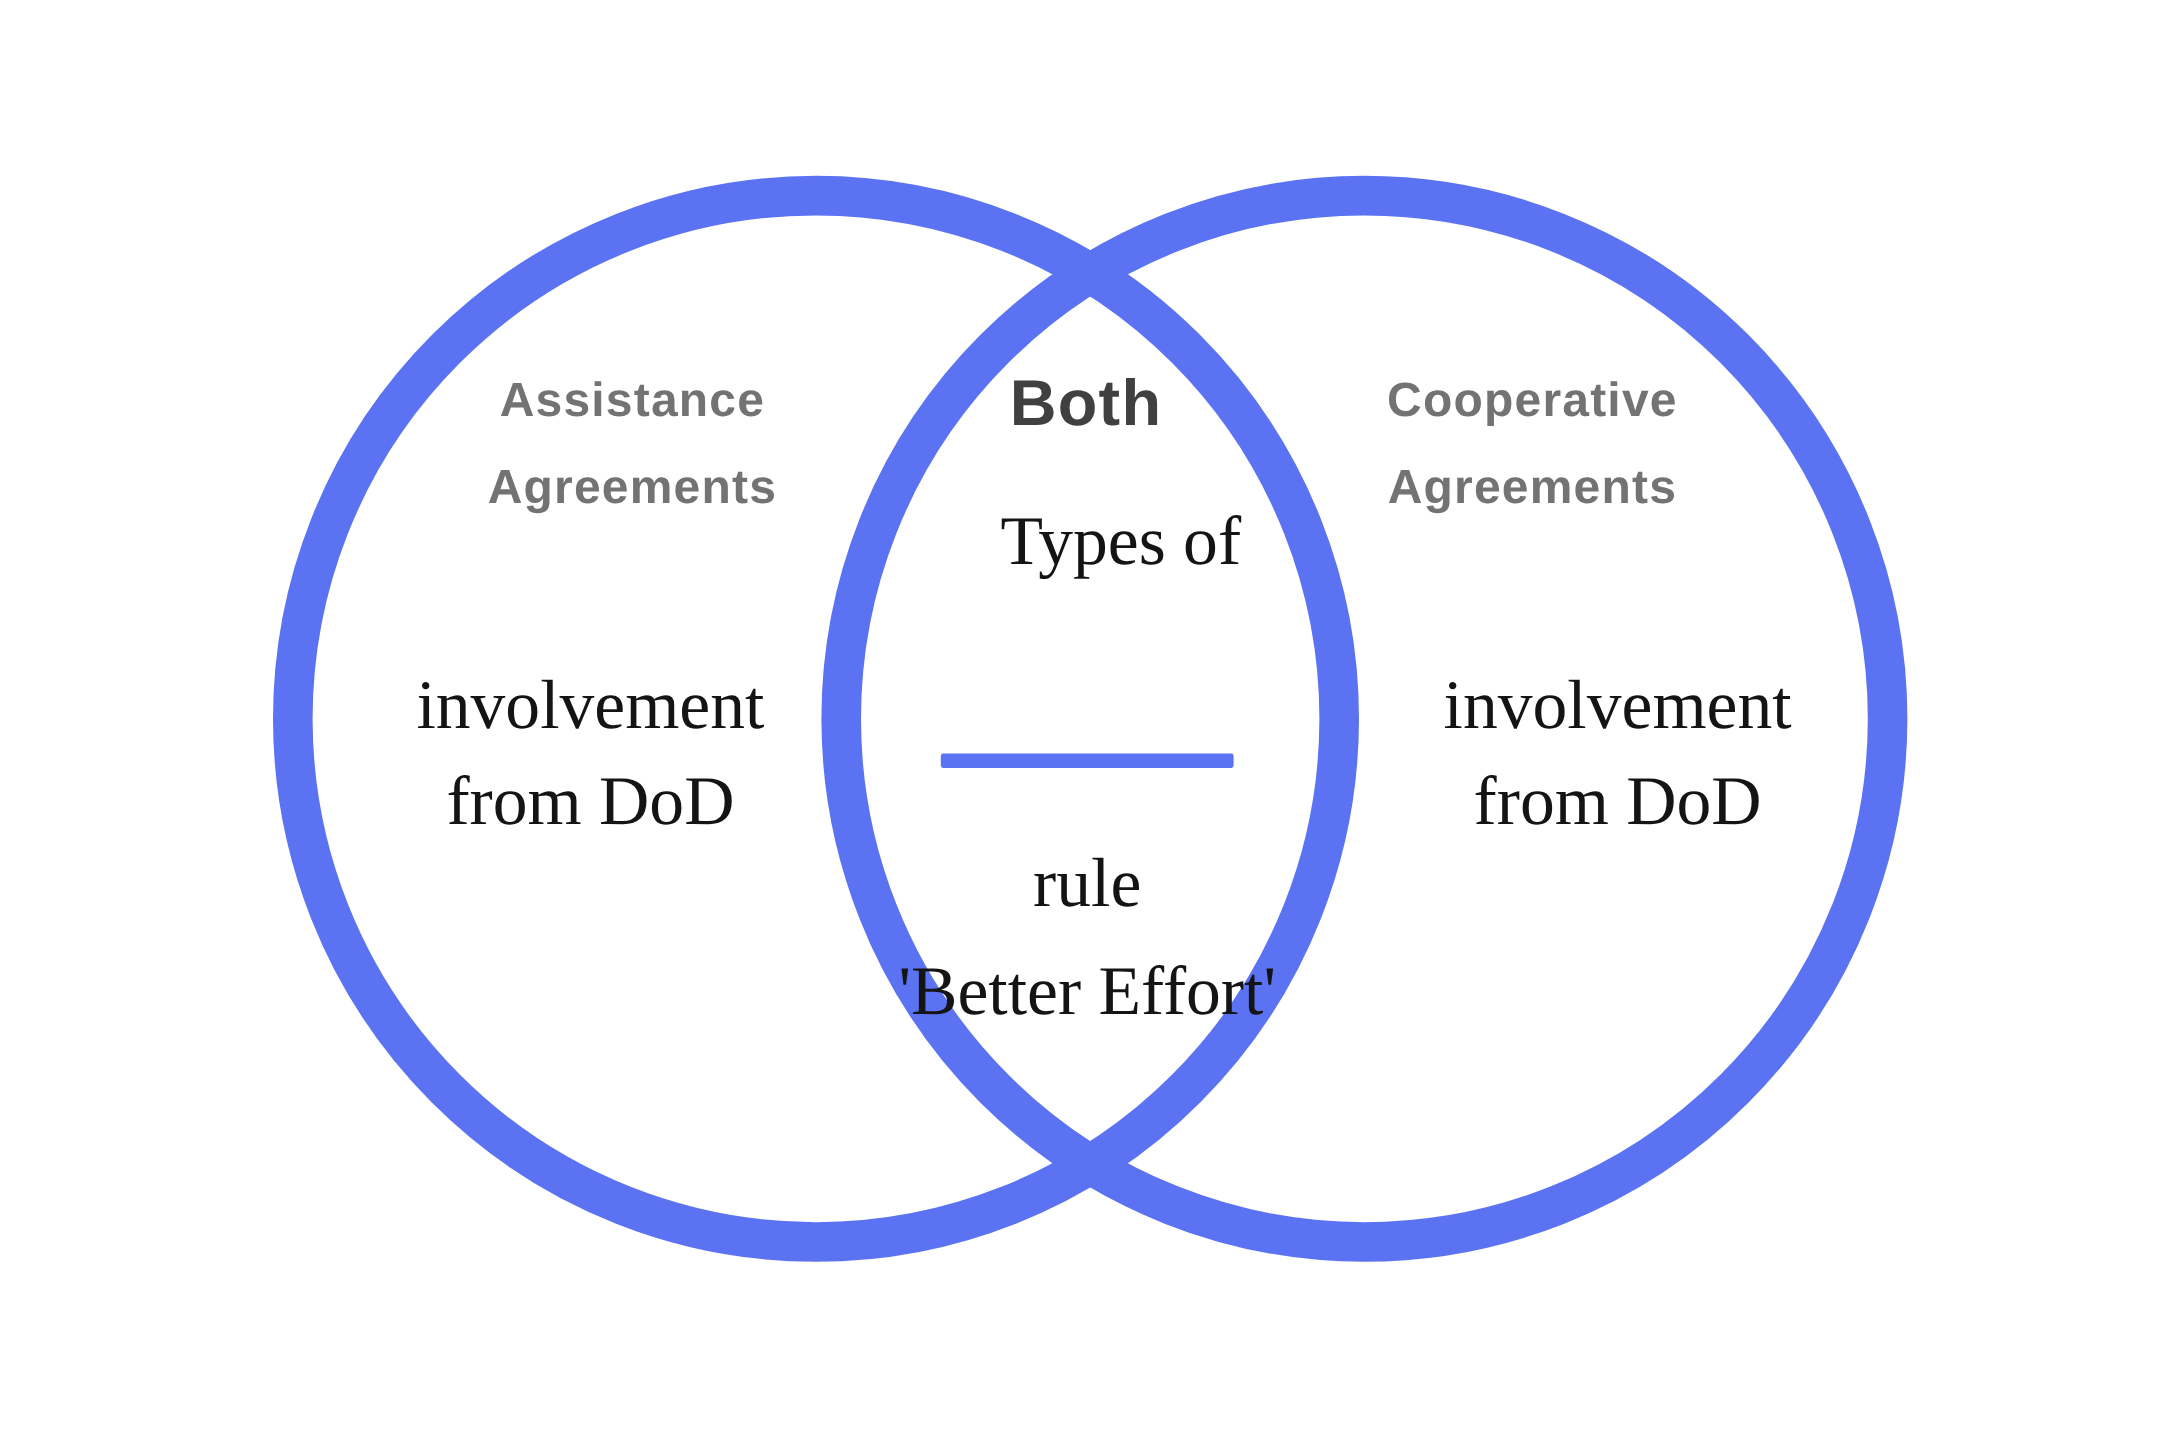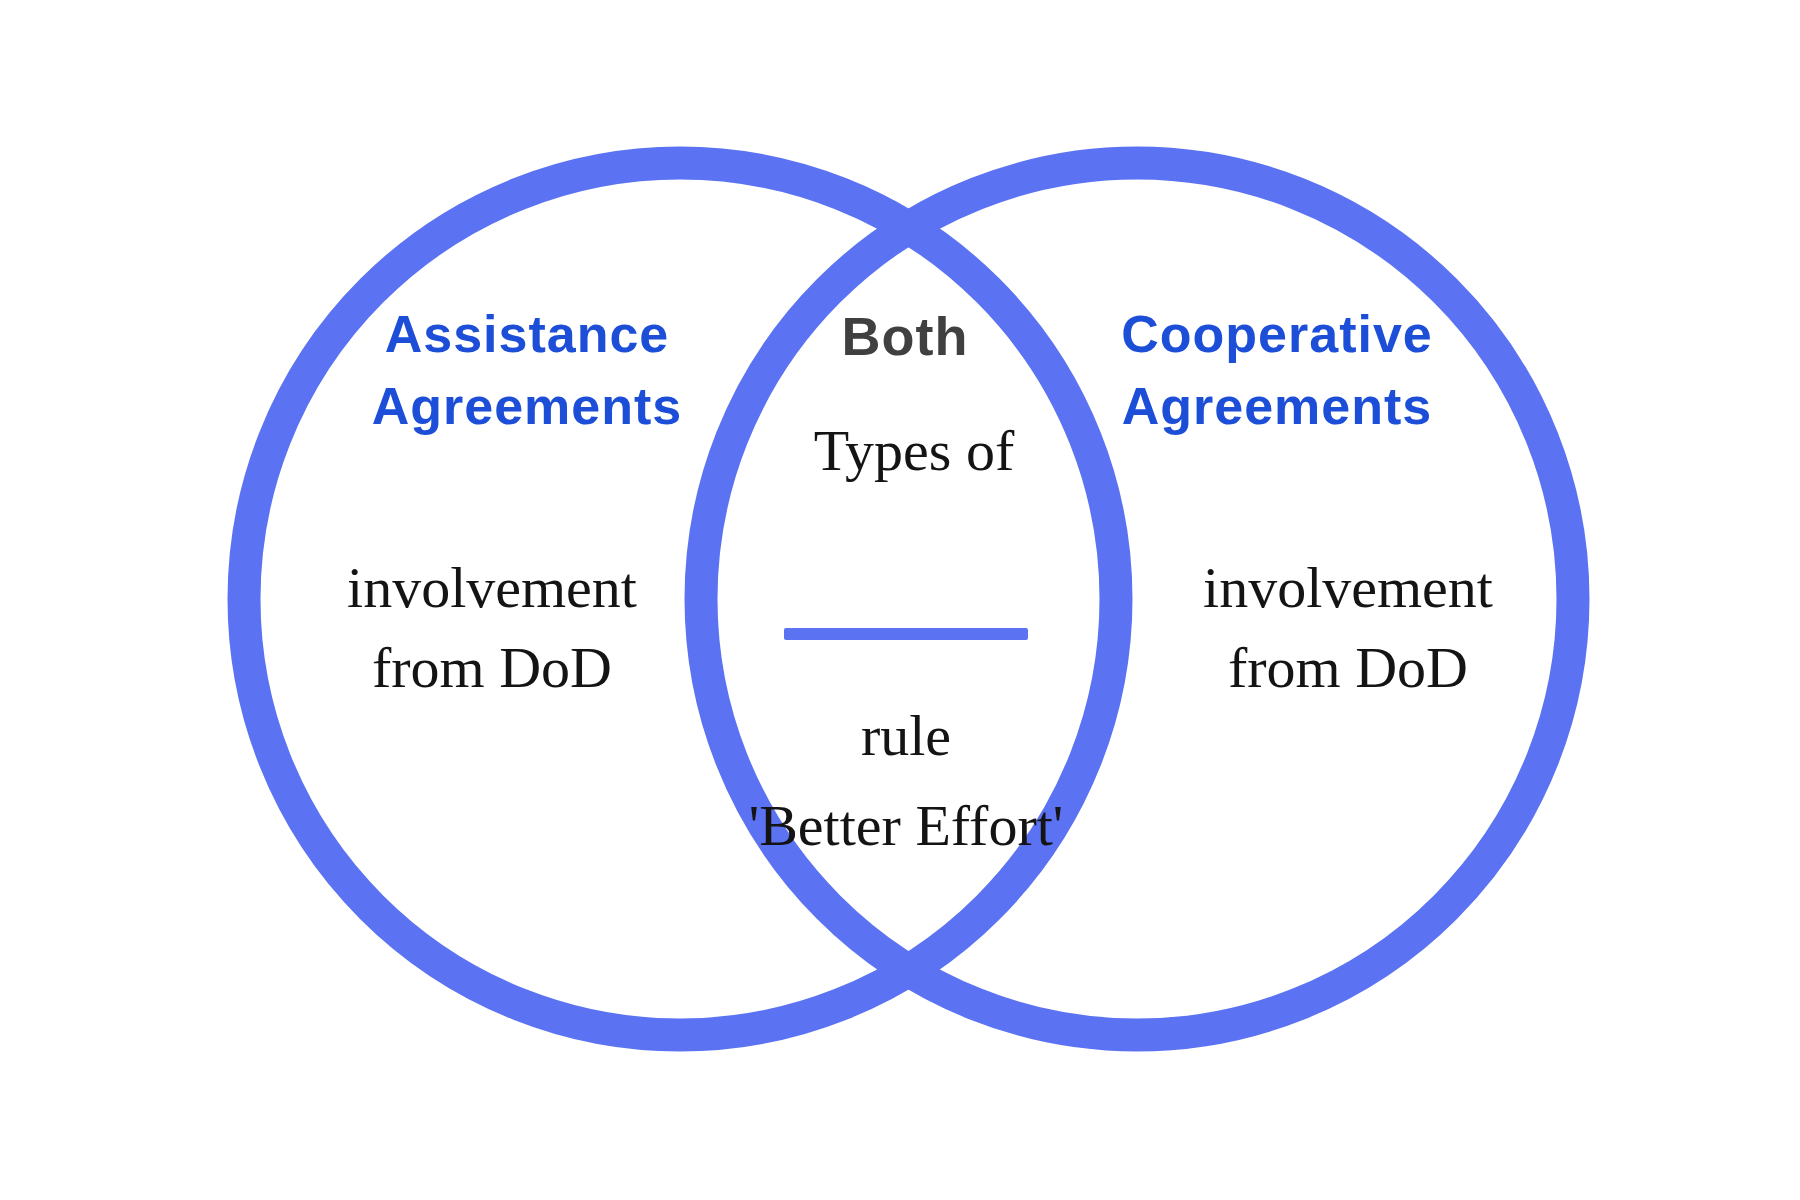--- a/index.html
+++ b/index.html
@@ -23,24 +23,24 @@
     height: 1200px;
   }
   .txt {
     position: absolute;
     text-align: center;
     white-space: nowrap;
   }
   .heading {
     font-family: "Liberation Sans", sans-serif;
     font-weight: 700;
-    font-size: 52px;
+    font-size: 40px;
     line-height: 72px;
     letter-spacing: 1px;
-    color: #1d4ed8;
+    color: #737373;
   }
   .both-heading {
     font-family: "Liberation Sans", sans-serif;
     font-weight: 700;
     font-size: 54px;
     line-height: 72px;
     letter-spacing: 1px;
     color: #404040;
   }
   .serif-body {
@@ -71,21 +71,21 @@
     <div>Agreements</div>
   </div>
 
   <div class="txt both-heading" style="left:755px; top:300px; width:300px;">Both</div>
 
   <div class="txt heading" style="left:1027px; top:298px; width:500px;">
     <div>Cooperative</div>
     <div>Agreements</div>
   </div>
 
-  <div class="txt serif-body center-body" style="left:664px; top:406px; width:500px;">
+  <div class="txt serif-body center-body" style="left:684px; top:406px; width:500px;">
     <div>Types of</div>
   </div>
 
   <div class="txt serif-body side-body" style="left:242px; top:548px; width:500px;">
     <div>involvement</div>
     <div>from DoD</div>
   </div>
 
   <div class="txt serif-body side-body" style="left:1098px; top:548px; width:500px;">
     <div>involvement</div>

